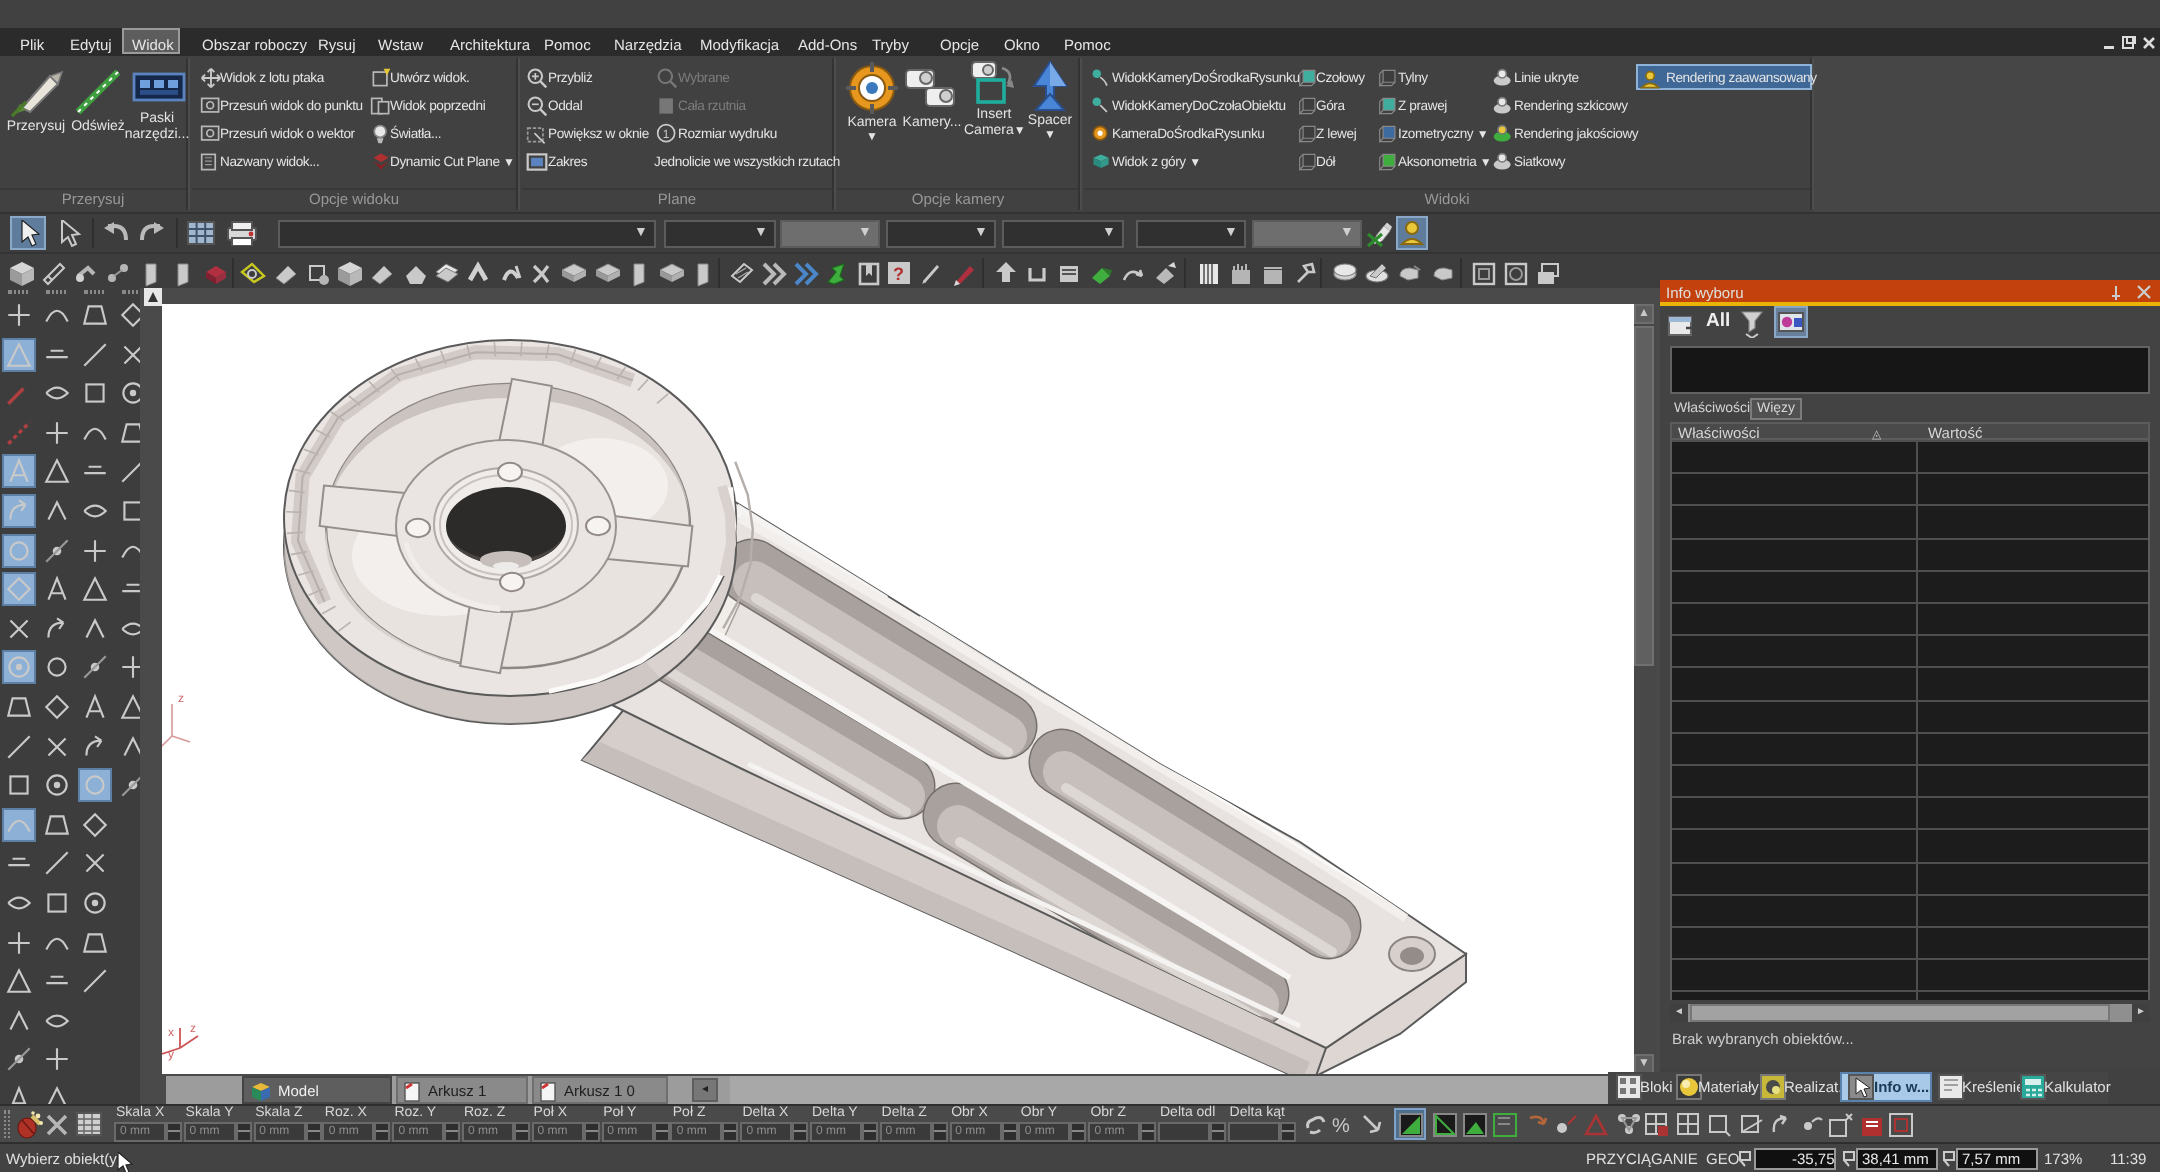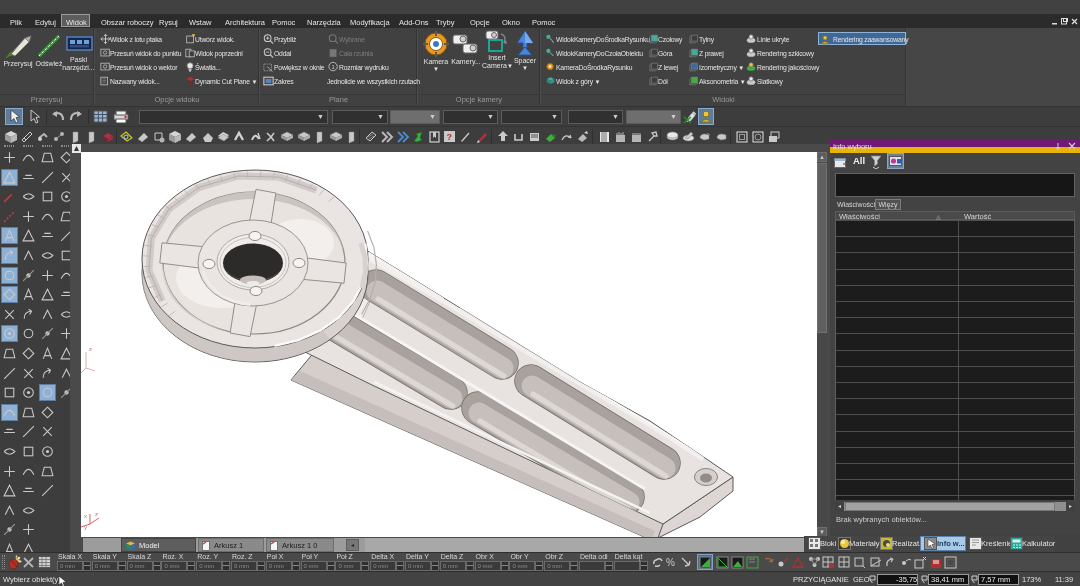--- a/index.html
+++ b/index.html
@@ -903,21 +903,21 @@
   <text x="84" y="529" font-size="6" fill="#c66">y</text>
   <text x="95" y="516" font-size="6" fill="#c66">z</text>
 </svg>
 </div>
 <div class="abs" id="vsb">
   <div class="abs" style="left:0;top:0;width:10px;height:10px;background:#5d5d5d;border:1px solid #6e6e6e;color:#c9c9c9;font-size:6px;text-align:center;line-height:9px">▲</div>
   <div class="abs" style="left:0;top:11px;width:10px;height:170px;background:#606060;border:1px solid #707070"></div>
   <div class="abs" style="left:0;top:375px;width:10px;height:10px;background:#5d5d5d;border:1px solid #6e6e6e;color:#c9c9c9;font-size:6px;text-align:center;line-height:9px">▼</div>
 </div>
 <div class="abs" id="rpanel">
-  <div class="abs" style="left:0;top:0;width:250px;height:13px;background:#701a75;border-bottom:6px solid #eab308">
+  <div class="abs" style="left:0;top:0;width:250px;height:13px;background:#c2410c;border-bottom:2px solid #eab308">
     <span style="position:absolute;left:3px;top:2px;font-size:7.5px;color:#e0e0e0">Info wyboru</span>
     <svg class="abs" style="left:225px;top:2px" width="22" height="9">
           <path d="M3 1 V6 M1 6 H5 M3 6 V8" stroke="#ccc" stroke-width="1"></path>
           <path d="M14 1 L20 7 M20 1 L14 7" stroke="#ccc" stroke-width="1.2"></path>
         </svg>
   </div>
 
   <svg class="abs" style="left:4px;top:16px" width="16" height="13">
         <rect x="0.5" y="2.5" width="11" height="9" fill="#e9e9e9" stroke="#666"></rect>
         <rect x="0.5" y="2.5" width="11" height="2.5" fill="#9db8d2"></rect>

